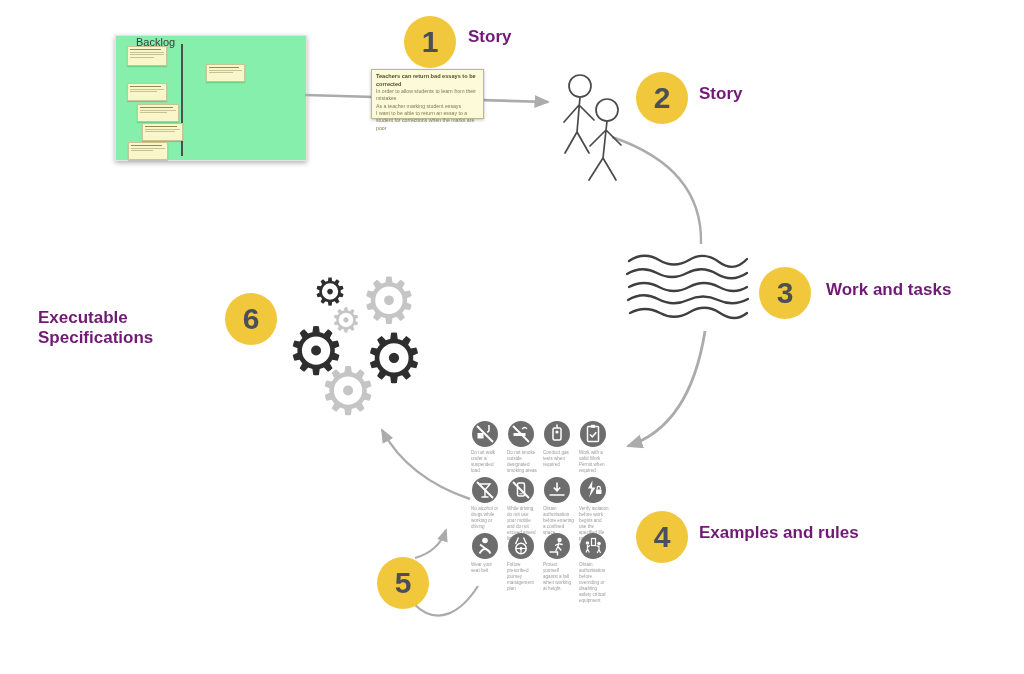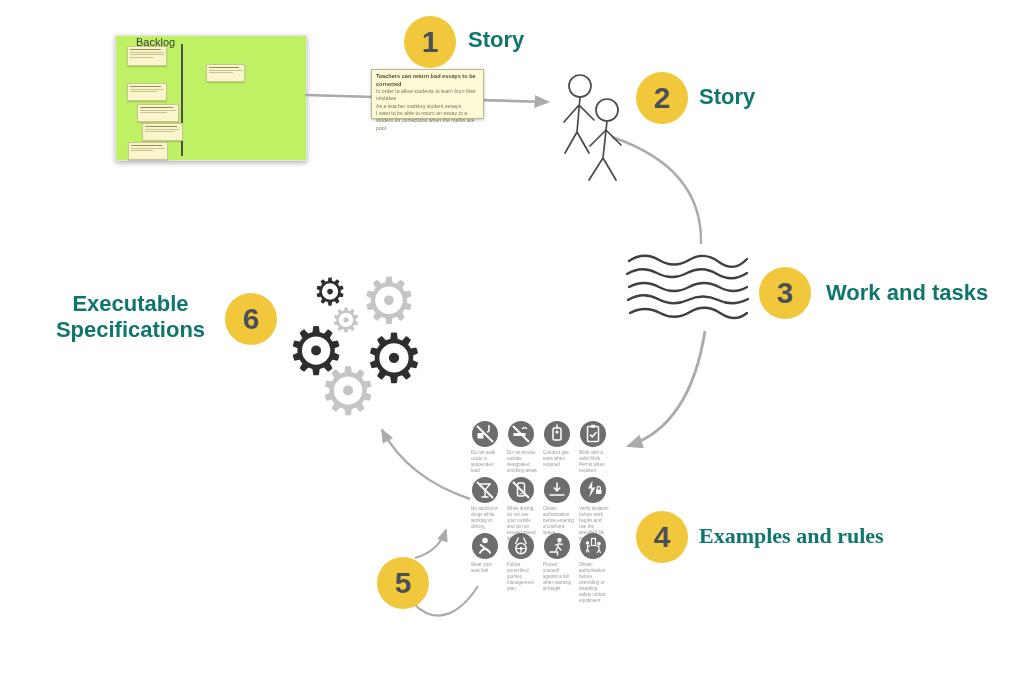--- a/index.html
+++ b/index.html
@@ -1,39 +1,39 @@
 <!DOCTYPE html>
 <html><head>
 <meta charset="utf-8">
 <style>
   html,body{margin:0;padding:0;background:#ffffff;font-family:"Liberation Sans",sans-serif;}
   #stage{position:relative;width:1024px;height:674px;background:#fff;overflow:hidden;}
 
   
-  .board{position:absolute;left:115px;top:35px;width:190px;height:124px;background:#bef264;
+  .board{position:absolute;left:115px;top:35px;width:190px;height:124px;background:#86efac;
          border:1px solid #e3e3e3;box-shadow:0 2px 5px rgba(0,0,0,.3);z-index:2;}
   .board-title{position:absolute;left:20px;top:0px;font-size:11px;color:#3a3a3a;}
   .board-divider{position:absolute;left:65px;top:8px;width:2px;height:112px;background:#4f4f4f;}
   .mini-note{position:absolute;background:#faf6cc;border:1px solid #c9c592;box-shadow:0 1px 1px rgba(0,0,0,.15);padding:1.5px 2px;}
   .mini-note .t{height:1.5px;background:#8f8c55;margin-bottom:1.5px;width:92%;}
   .mini-note .l{height:1px;background:#c6c291;margin-bottom:1.5px;}
 
   
   .sticky{position:absolute;left:371px;top:69px;width:113px;height:50px;background:#fdfad9;
           border:1px solid #b9b98c;box-shadow:0 1px 3px rgba(0,0,0,.25);z-index:4;
           padding:3px 4px;box-sizing:border-box;}
   .sticky .st-title{font-size:5.6px;font-weight:bold;color:#4f4f24;line-height:1.35;}
   .sticky .st-line{font-size:5.2px;color:#7c7c4e;line-height:1.4;}
 
   
   .badge{position:absolute;width:52px;height:52px;border-radius:50%;background:#f1c73c;
          display:flex;align-items:center;justify-content:center;z-index:6;}
   .badge span{font-size:30px;font-weight:bold;color:#4a4f58;}
-  .step-label{position:absolute;font-size:22px;font-weight:bold;color:#0f766e;z-index:5;white-space:nowrap;}
-  .step-label.wrap{white-space:normal;text-align:center;}
+  .step-label{position:absolute;font-size:17px;font-weight:bold;color:#701a75;z-index:5;white-space:nowrap;}
+  .step-label.wrap{white-space:normal;margin-top:17px;}
 
   
   .rules{position:absolute;left:459px;top:420px;display:grid;grid-template-columns:repeat(4,36px);
          grid-auto-rows:56px;z-index:4;}
   .rule-cell{position:relative;width:36px;}
   .rule-cell svg{display:block;margin-left:12px;}
   .rule-caption{margin-left:12px;margin-top:2px;width:31px;font-size:4.6px;line-height:1.3;color:#9a9a9a;}
 
   
   .gear{position:absolute;display:flex;align-items:center;justify-content:center;line-height:1;z-index:4;
@@ -145,21 +145,21 @@
   <div class="badge" style="left:377px;top:557px;">
       <span>5</span>
     </div>
   <div class="badge" style="left:225px;top:293px;">
       <span>6</span>
     </div>
 
   <div class="step-label" style="left:468px;top:27px;">Story</div>
   <div class="step-label" style="left:699px;top:84px;">Story</div>
   <div class="step-label" style="left:826px;top:280px;">Work and tasks</div>
-  <div class="step-label" style="left:699px;top:523px;font-family:Liberation Serif, serif;">Examples and rules</div>
+  <div class="step-label" style="left:699px;top:523px;">Examples and rules</div>
   <div class="step-label wrap" style="left:38px;top:291px;width:185px;">Executable Specifications</div>
 
   <div class="gear dark" style="left:311px;top:273px;width:38px;height:38px;font-size:38px;">⚙</div>
   <div class="gear light" style="left:329px;top:303px;width:34px;height:34px;font-size:34px;">⚙</div>
   <div class="gear light" style="left:357px;top:269px;width:64px;height:64px;font-size:64px;">⚙</div>
   <div class="gear dark" style="left:283px;top:318px;width:66px;height:66px;font-size:66px;">⚙</div>
   <div class="gear dark" style="left:360px;top:324px;width:68px;height:68px;font-size:68px;">⚙</div>
   <div class="gear light" style="left:315px;top:358px;width:66px;height:66px;font-size:66px;">⚙</div>
 
   <div class="rules">

